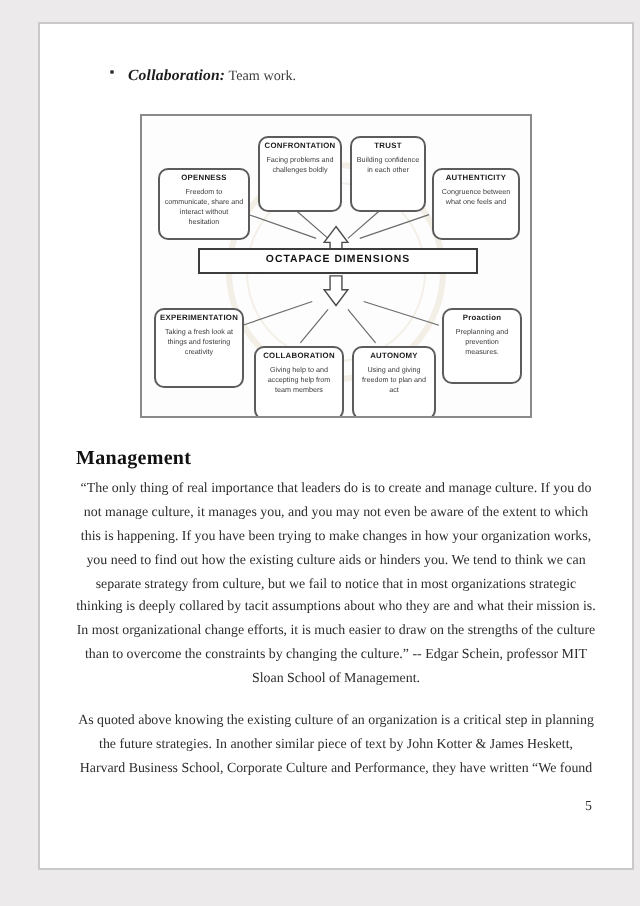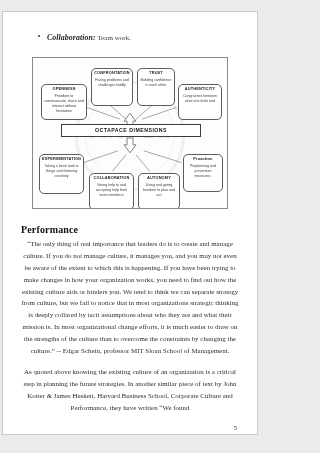--- a/index.html
+++ b/index.html
@@ -8,23 +8,23 @@
   }
   body {
     width: 320px;
     height: 453px;
     background: #eceaea;
     font-family: "Liberation Serif", serif;
     overflow: hidden;
   }
   .page-wrap {
     position: absolute;
-    left: 2px;
+    left: 19px;
     top: 11px;
-    width: 256px;
+    width: 298px;
     height: 424px;
     background: #ffffff;
     border: 1px solid #c9c9c9;
     box-sizing: border-box;
     overflow: hidden;
   }
   .page-inner {
     position: absolute;
     left: 0;
     top: 0;
@@ -264,21 +264,21 @@
       <div class="node n-autonomy">
         <span class="n-title">AUTONOMY</span>
         <span class="n-desc">Using and giving freedom to plan and act</span>
       </div>
       <div class="node n-proaction">
         <span class="n-title">Proaction</span>
         <span class="n-desc">Preplanning and prevention measures.</span>
       </div>
     </div>
 
-    <h2 class="section-title">Performance</h2>
+    <h2 class="section-title">Management</h2>
 
     <p class="body">“The only thing of real importance that leaders do is to create and manage culture. If you do not manage culture, it manages you, and you may not even be aware of the extent to which this is happening. If you have been trying to make changes in how your organization works, you need to find out how the existing culture aids or hinders you. We tend to think we can separate strategy from culture, but we fail to notice that in most organizations strategic thinking is deeply collared by tacit assumptions about who they are and what their mission is. In most organizational change efforts, it is much easier to draw on the strengths of the culture than to overcome the constraints by changing the culture.” -- Edgar Schein, professor MIT Sloan School of Management.</p>
 
     <p class="body"><span>As quoted above knowing the existing culture of an organization is a critical step in planning the future strategies. In another similar piece of text by John Kotter &amp; James Heskett, Harvard Business School, Corporate Culture and Performance, they have written </span><span class="italic">“We found</span></p>
 
     <div class="page-number">5</div>
 
   </div>
 </div>
 

